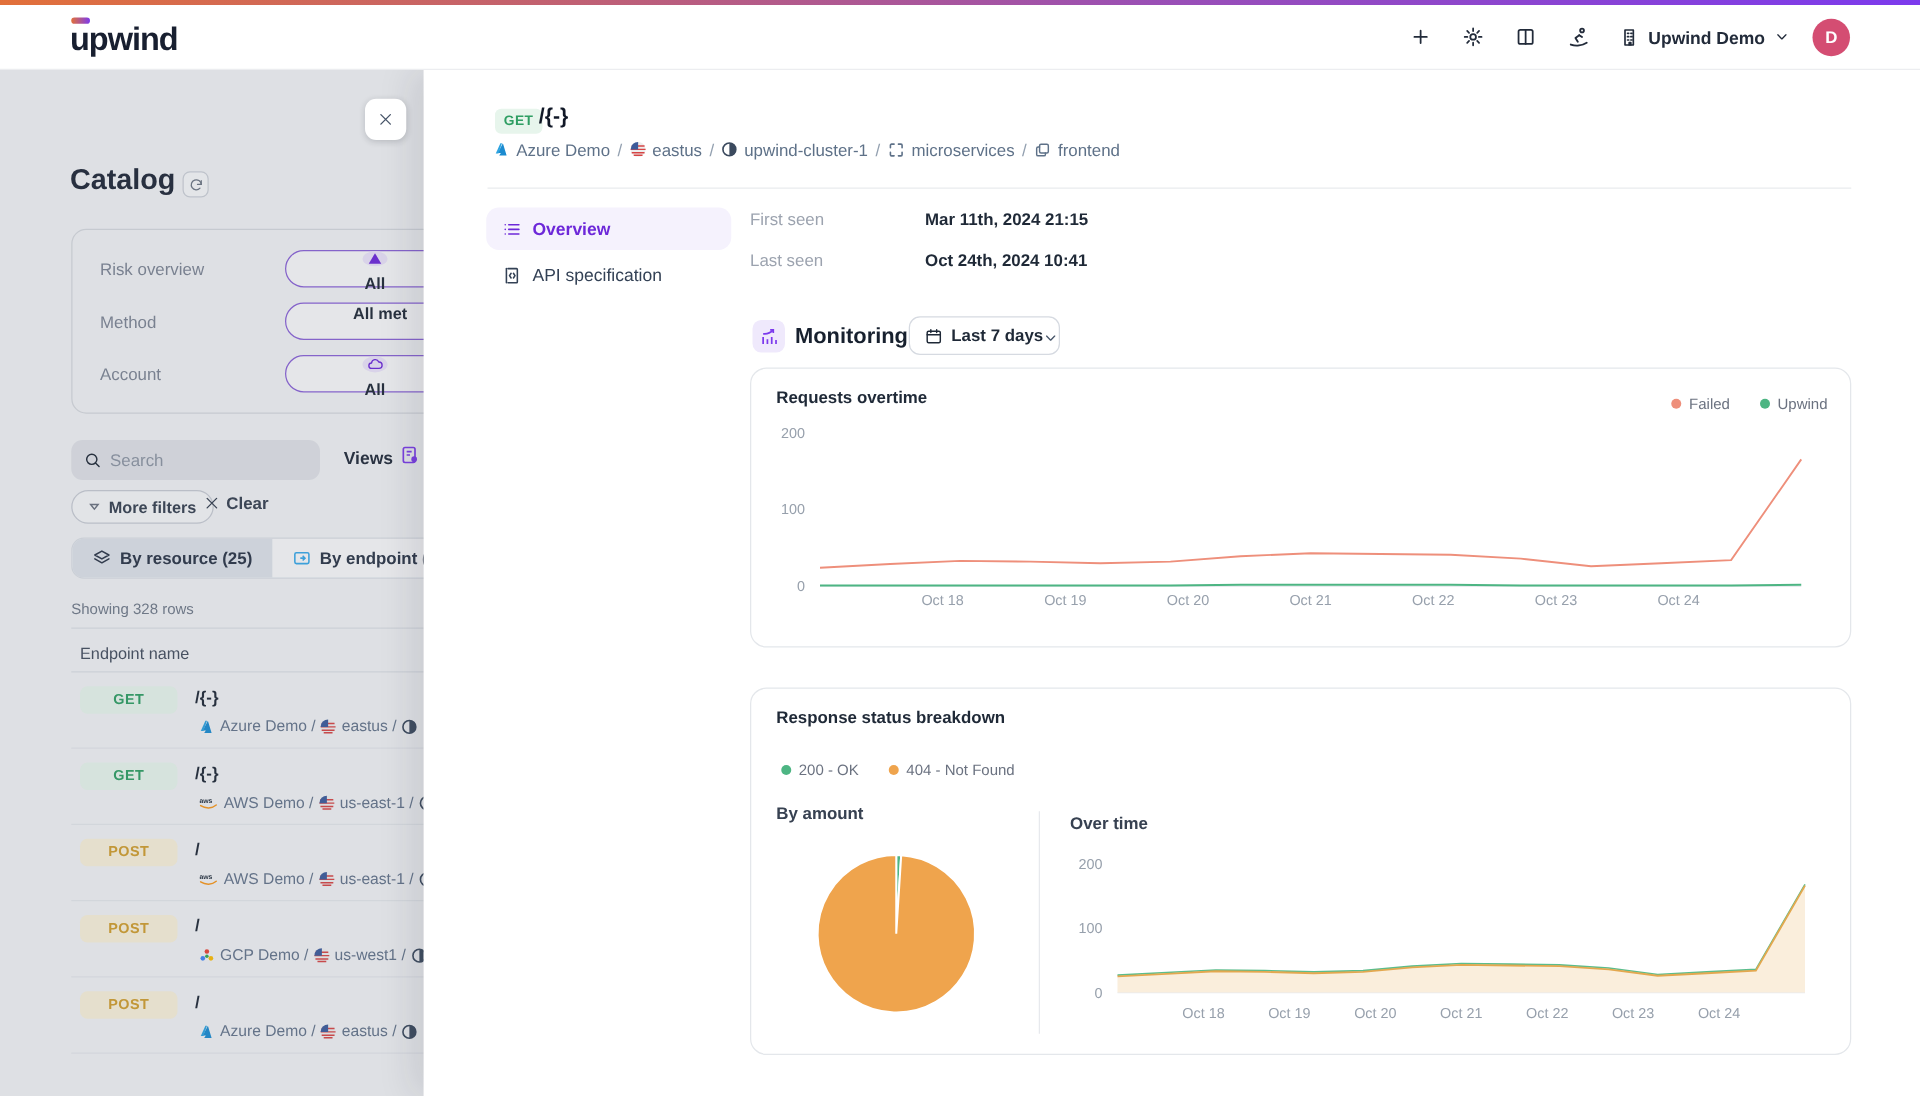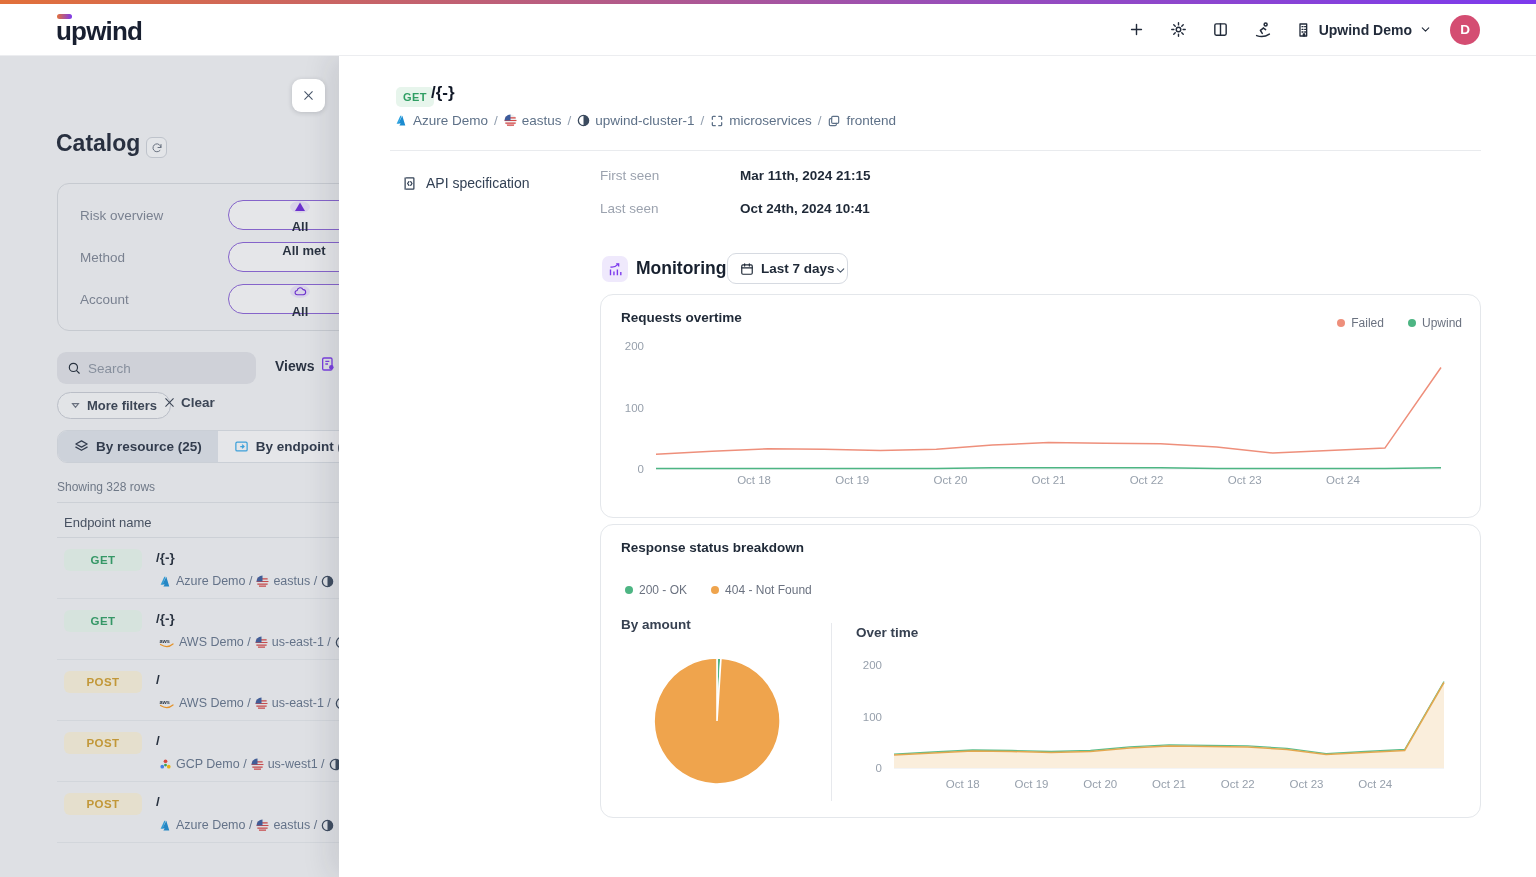--- a/index.html
+++ b/index.html
@@ -56,35 +56,35 @@
   .ep-path { position:absolute; left:99px; top:12px; font-size:13.5px; font-weight:700; color:#1f2937; }
   .ep-loc { position:absolute; left:102px; top:36px; font-size:12.5px; color:#64748b; white-space:nowrap; display:flex; align-items:center; gap:4px; overflow:hidden; width:180px; }
 
   .close-btn { position:absolute; left:292px; top:23px; width:33px; height:33px; background:#fff; border:none; border-radius:9px; box-shadow:0 1px 5px rgba(20,25,40,0.18); color:#475569; font-size:15px; cursor:pointer; z-index:20; display:flex; align-items:center; justify-content:center; }
 
   
   .detail { position:absolute; left:339px; top:0; width:1197px; height:821px; background:#fff; box-shadow:-10px 0 26px rgba(25,30,45,0.10); z-index:10; }
   .d-badge { position:absolute; left:57px; top:31px; height:20px; padding:0 7px; border-radius:5px; background:#e7f5ec; color:#2f9e63; font-size:11px; font-weight:700; letter-spacing:.4px; display:flex; align-items:center; }
   .d-path { position:absolute; left:92px; top:27px; font-size:17px; font-weight:700; color:#111827; }
   .crumbs { position:absolute; left:56px; top:57px; display:flex; align-items:center; gap:6px; font-size:13.5px; color:#5e7188; }
-  .crumb { display:flex; align-items:center; gap:5px; }
+  .crumb { display:flex; align-items:flex-start; gap:5px; }
   .d-div { position:absolute; left:51px; right:55px; top:94px; border-top:1px solid #e9ebee; }
   .d-tabs { position:absolute; left:50px; top:110px; width:196px; display:flex; flex-direction:column; gap:3px; }
   .d-tab { height:34px; display:flex; align-items:center; gap:9px; padding:0 13px; border-radius:10px; font-size:14px; color:#334155; cursor:pointer; }
   .d-tab.active { background:#f5f2fd; color:#6d28d9; font-weight:600; }
   .seen-label { position:absolute; font-size:13.5px; color:#9ca3af; }
   .seen-value { position:absolute; font-size:13.5px; font-weight:600; color:#1f2937; }
   .mon-ic { position:absolute; left:263px; top:200px; width:26px; height:26px; border-radius:7px; background:#efe9fc; color:#7c3aed; display:flex; align-items:center; justify-content:center; }
   .mon-title { position:absolute; left:297px; top:202px; font-size:17.5px; font-weight:700; color:#17202e; }
   .range-btn { position:absolute; left:388px; top:197px; height:31px; border:1px solid #d6dae1; background:#fff; border-radius:9px; display:flex; align-items:center; gap:7px; padding:0 12px; font-size:13.5px; font-weight:600; color:#1f2937; cursor:pointer; }
   .range-caret { position:absolute; left:490px; top:203px; width:22px; height:22px; color:#475569; display:flex; align-items:center; justify-content:center; cursor:pointer; }
 
   .card { position:absolute; left:261px; width:881px; background:#fff; border:1px solid #e4e7eb; border-radius:13px; }
   .card1 { top:238px; height:224px; }
-  .card2 { top:468px; height:294px; }
+  .card2 { top:494px; height:294px; }
   .card-title { position:absolute; left:20px; top:15px; font-size:13.5px; font-weight:700; color:#1f2937; }
   .legend { position:absolute; display:flex; gap:24px; }
   .lg1 { top:21px; right:18px; }
   .lg2 { top:58px; left:24px; }
   .lg-item { display:flex; align-items:center; gap:6px; font-size:12px; color:#6b7280; cursor:pointer; }
   .lg-dot { width:8px; height:8px; border-radius:50%; }
   svg text.tick { font-family:"Liberation Sans",sans-serif; font-size:11.5px; fill:#97a0ac; }
   .sub-label { position:absolute; font-size:13.5px; font-weight:600; color:#374151; }
   .v-div { position:absolute; left:230px; top:98px; height:178px; border-left:1px solid #e7e9ed; }
 </style>
@@ -425,20 +425,29 @@
                 <rect x="8" y="4" width="12" height="12" rx="2"></rect>
                 <path d="M16 16v2a2 2 0 0 1-2 2H6a2 2 0 0 1-2-2V10a2 2 0 0 1 2-2h2"></path>
               </svg>
             </span>
             <span>frontend</span>
           </span>
         </div>
       <div class="d-div"></div>
 
       <div class="d-tabs" id="d-tabs">
+          <div class="d-tab active">
+            <span style="display: inline-flex;">
+              <svg width="15" height="15" viewBox="0 0 24 24" fill="none" stroke="currentColor" stroke-width="2" stroke-linecap="round" stroke-linejoin="round">
+                <path d="M8 6h13M8 12h13M8 18h13"></path>
+                <path d="M3.5 6h.01M3.5 12h.01M3.5 18h.01"></path>
+              </svg>
+            </span>
+            <span>Overview</span>
+          </div>
           <div class="d-tab">
             <span style="display: inline-flex;">
               <svg width="15" height="15" viewBox="0 0 24 24" fill="none" stroke="currentColor" stroke-width="2" stroke-linecap="round" stroke-linejoin="round">
                 <path d="M7 3h11a1 1 0 0 1 1 1v16a1 1 0 0 1-1 1H7"></path>
                 <path d="M5 3v18"></path>
                 <path d="M11 9l-2 3 2 3M14 9l2 3-2 3"></path>
               </svg>
             </span>
             <span>API specification</span>
           </div>

